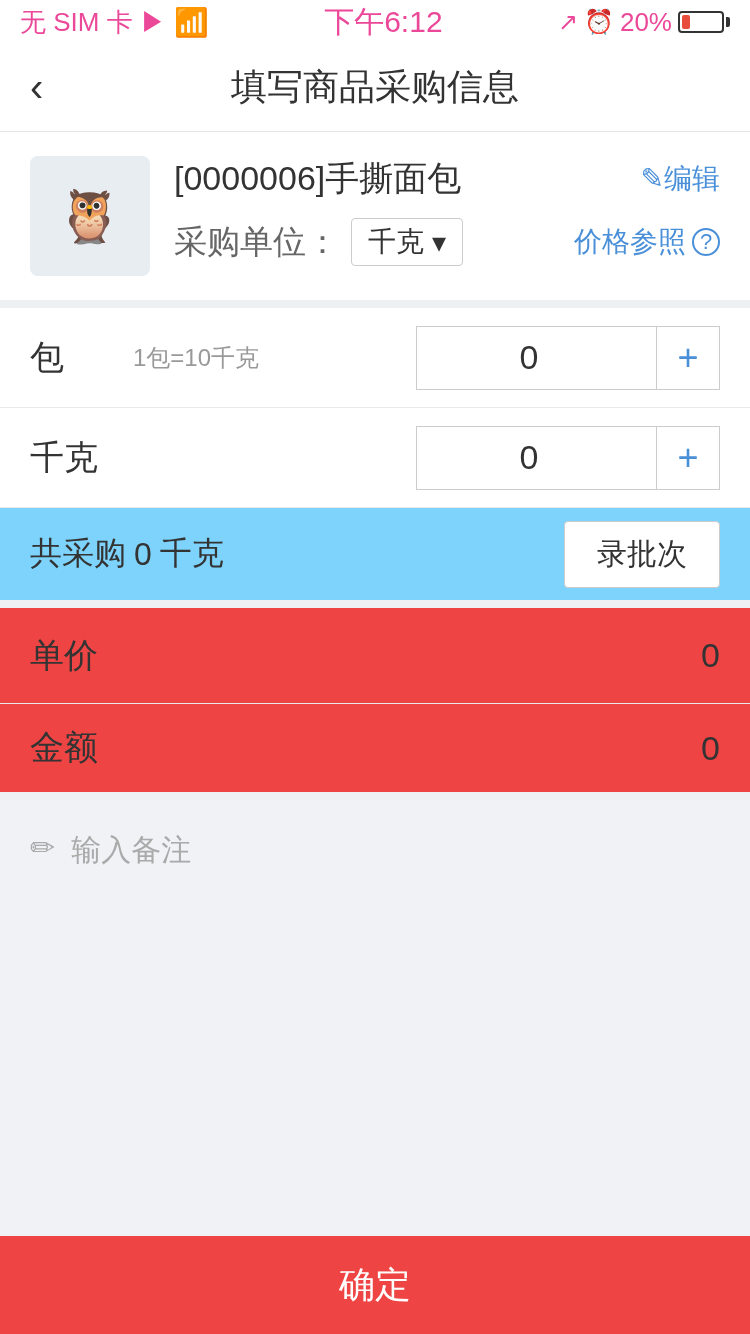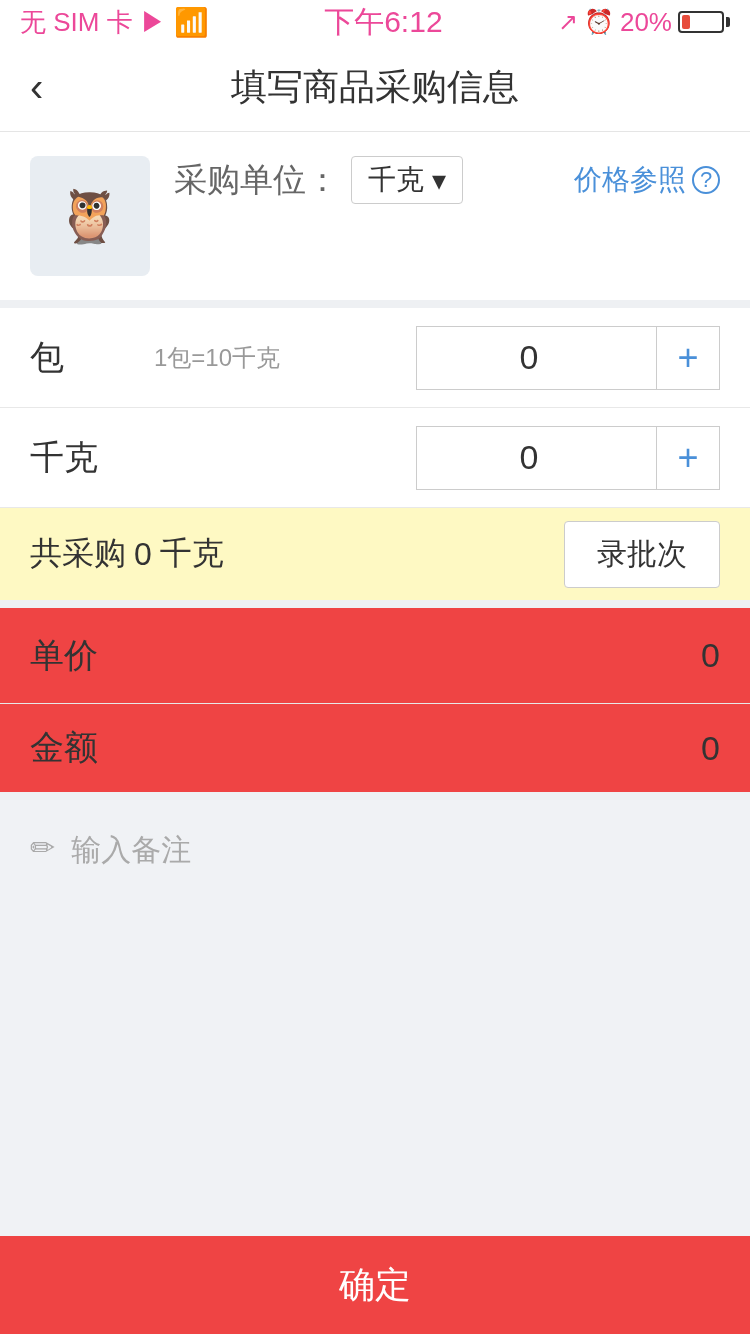--- a/index.html
+++ b/index.html
@@ -141,21 +141,21 @@
       border-bottom: 1px solid #e8e8e8;
     }
     .input-row-label {
       font-size: 34px;
       color: #333;
       min-width: 100px;
     }
     .input-row-sub {
       font-size: 24px;
       color: #999;
-      margin-left: 24px;
+      margin-left: 3px;
     }
     .input-row-right {
       margin-left: auto;
       display: flex;
       align-items: center;
       gap: 0;
     }
     .qty-input {
       width: 240px;
       height: 64px;
@@ -175,21 +175,21 @@
       display: flex;
       align-items: center;
       justify-content: center;
       font-size: 36px;
       color: #4a90d9;
       cursor: pointer;
     }
 
     
     .summary-row {
-      background: #fef9c3;
+      background: #7dd3fc;
       display: flex;
       align-items: center;
       justify-content: space-between;
       padding: 0 30px;
       height: 100px;
       border-bottom: 8px solid #eef0f3;
     }
     .batch-btn {
       border: 1px solid #ccc;
       background: #fff;
@@ -284,20 +284,24 @@
 <div class="nav-bar">
   <div class="nav-back">‹</div>
   <div class="nav-title">填写商品采购信息</div>
 </div>
 
 <div class="product-card">
   <div class="product-thumb">
     <span class="owl-logo">🦉</span>
   </div>
   <div class="product-info">
+    <div class="product-header">
+      <span class="product-name">[0000006]手撕面包</span>
+      <span class="edit-link">✎编辑</span>
+    </div>
     <div class="product-unit-row">
       <div style="display:flex;align-items:center;">
         <span class="unit-label">采购单位：</span>
         <div class="unit-select">
           <span>千克</span>
           <span>▾</span>
         </div>
       </div>
       <div class="price-ref">
         <span>价格参照</span>

